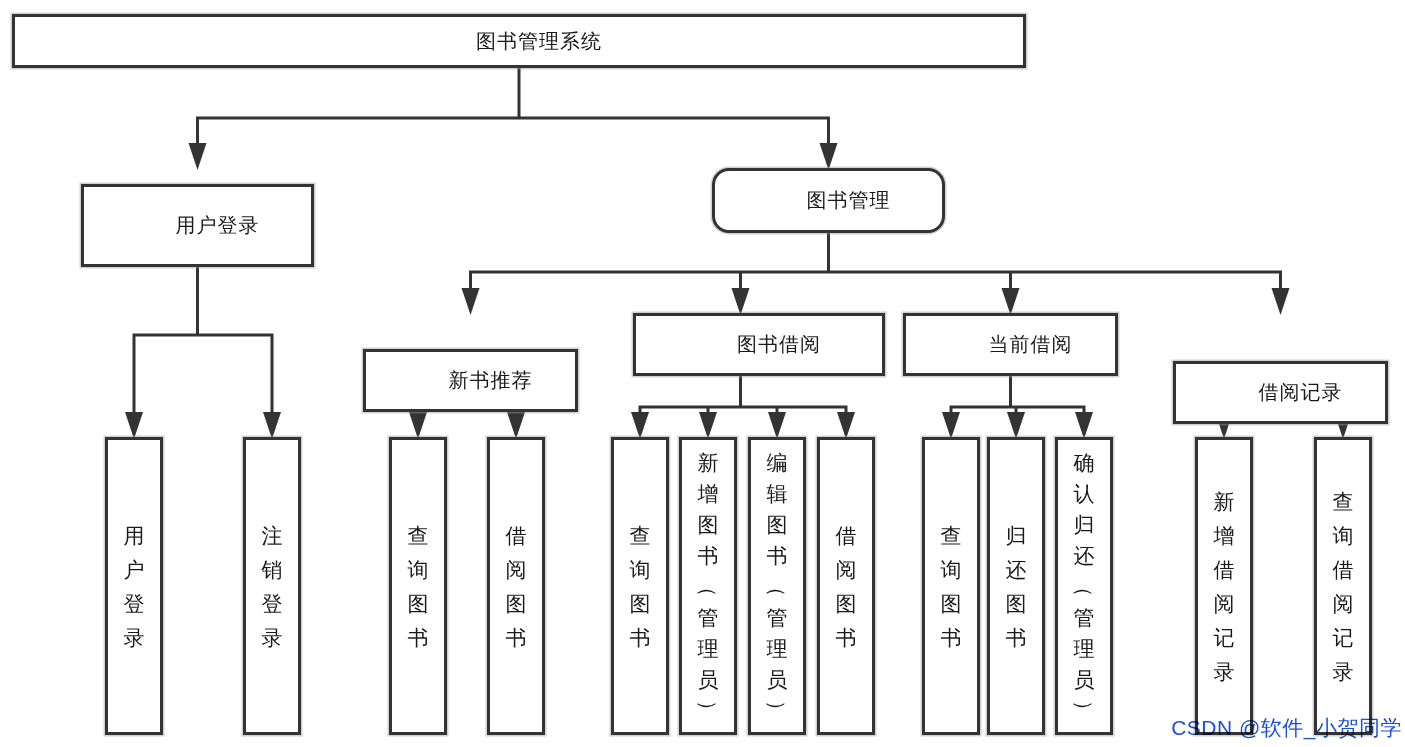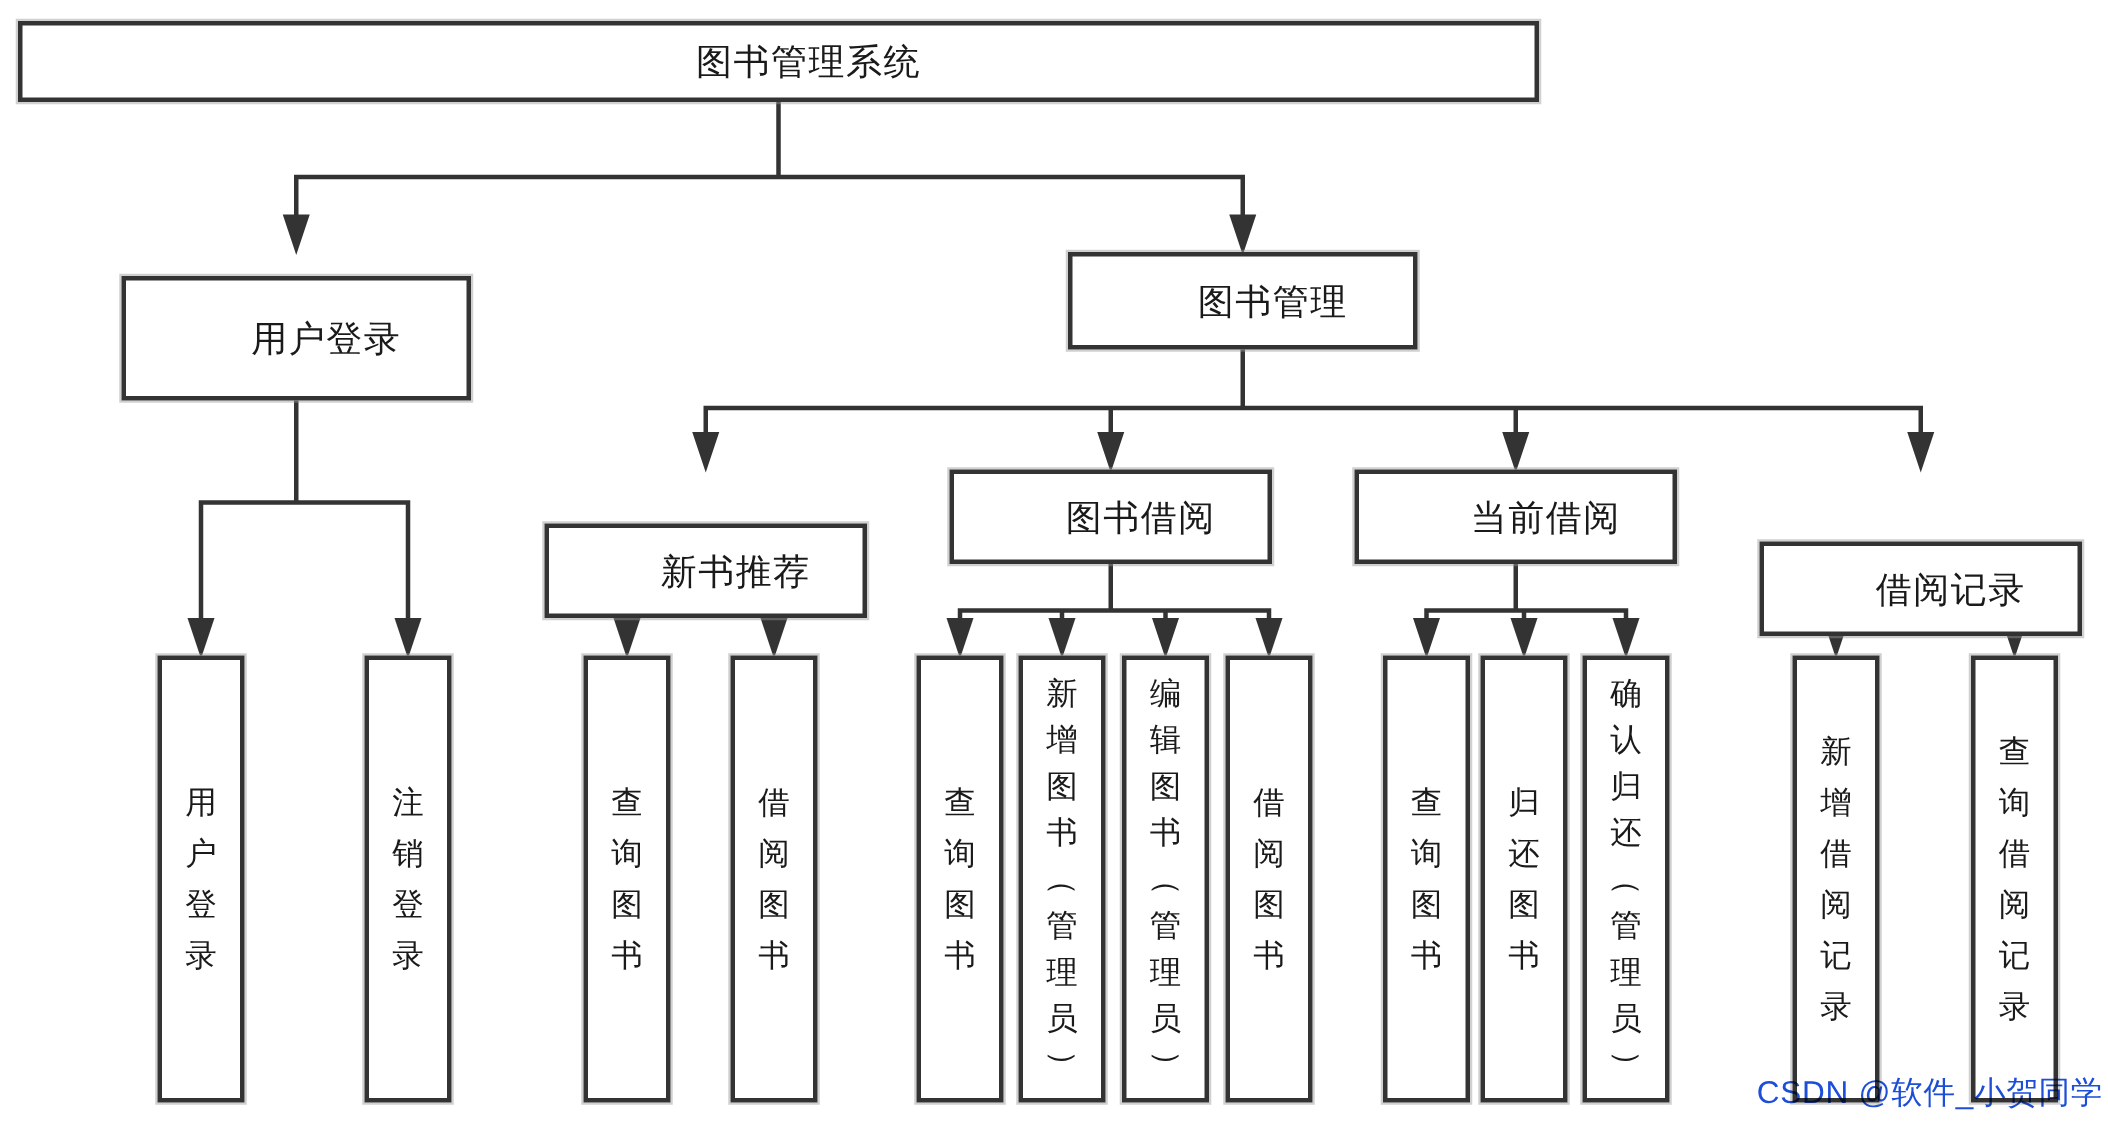--- a/index.html
+++ b/index.html
@@ -21,21 +21,21 @@
     box-sizing: border-box;
     background: #ffffff;
     border: 3px solid #333333;
     box-shadow: 0 0 0 1.5px rgba(150,150,150,0.45);
     display: flex;
     align-items: center;
     justify-content: center;
     z-index: 1;
     color: #1a1a1a;
   }
-  .node.h { font-size: 24px; letter-spacing: 1px; padding-left: 40px; }
+  .node.h { font-size: 20px; letter-spacing: 1px; padding-left: 40px; }
   .node.v {
     flex-direction: column;
     font-size: 21px;
   }
   .v-char {
     display: block;
     line-height: 1;
     height: 21px;
     text-align: center;
   }
@@ -97,27 +97,27 @@
         <polygon points="1343,439 1334,412 1352,412" fill="#333333"></polygon>
       </g>
     </svg>
   <div class="watermark" style="color: #1d4ed8;">CSDN @软件_小贺同学</div>
 <div class="node h" style="left: 12px; top: 14px; width: 1014px; height: 54px; border-color: rgb(51, 51, 51); color: rgb(26, 26, 26);">
       <span>图书管理系统</span>
     </div>
     <div class="node h" style="left: 81px; top: 184px; width: 233px; height: 83px; border-color: rgb(51, 51, 51); color: rgb(26, 26, 26);">
       <span>用户登录</span>
     </div>
-    <div class="node h" style="left: 712px; top: 168px; width: 233px; height: 65px; border-color: rgb(51, 51, 51); color: rgb(26, 26, 26);">
+    <div class="node h" style="left: 712px; top: 168px; width: 233px; height: 65px; border-color: rgb(51, 51, 51); color: rgb(26, 26, 26); border-radius: 17px;">
       <span>图书管理</span>
     </div>
     <div class="node h" style="left: 363px; top: 313px; width: 215px; height: 63px; border-color: rgb(51, 51, 51); color: rgb(26, 26, 26); margin-top: 36px;">
       <span>新书推荐</span>
     </div>
-    <div class="node h" style="left: 633px; top: 313px; width: 215px; height: 63px; border-color: rgb(51, 51, 51); color: rgb(26, 26, 26);">
+    <div class="node h" style="left: 633px; top: 313px; width: 252px; height: 63px; border-color: rgb(51, 51, 51); color: rgb(26, 26, 26);">
       <span>图书借阅</span>
     </div>
     <div class="node h" style="left: 903px; top: 313px; width: 215px; height: 63px; border-color: rgb(51, 51, 51); color: rgb(26, 26, 26);">
       <span>当前借阅</span>
     </div>
     <div class="node h" style="left: 1173px; top: 313px; width: 215px; height: 63px; border-color: rgb(51, 51, 51); color: rgb(26, 26, 26); margin-top: 48px;">
       <span>借阅记录</span>
     </div>
     <div class="node v" style="left: 105px; top: 437px; width: 58px; height: 298px; border-color: rgb(51, 51, 51); color: rgb(26, 26, 26); gap: 13px;">
       <span class="v-char">用</span>

